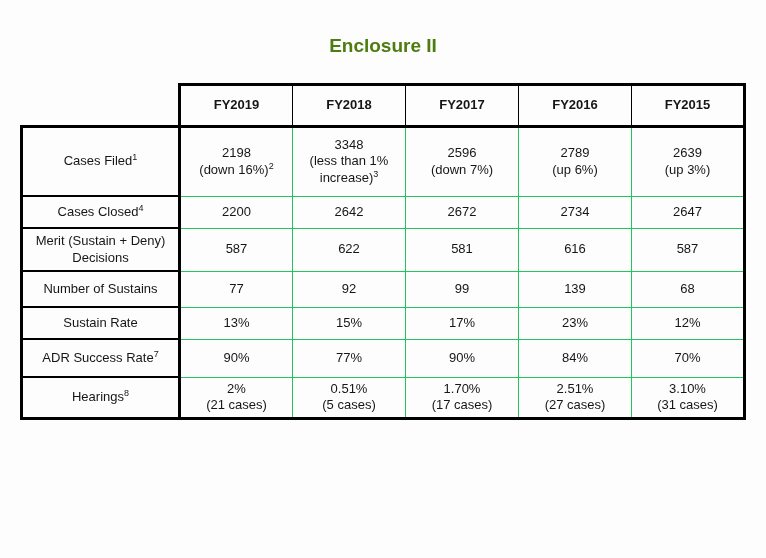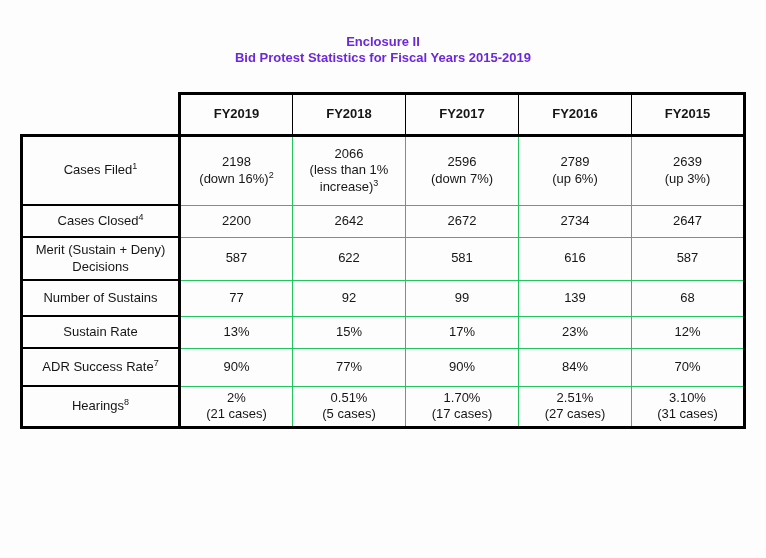--- a/index.html
+++ b/index.html
@@ -8,23 +8,23 @@
     width: 766px; height: 558px;
     font-family: "Liberation Sans", sans-serif;
     color: #1b1b1b;
     overflow: hidden;
   }
   .page { width: 766px; height: 558px; }
   .title-block {
     margin-top: 34px;
     text-align: center;
     font-weight: bold;
-    font-size: 13px;
+    font-size: 19px;
     line-height: 1.25;
-    color: #6d28d9;
+    color: #4d7c0f;
   }
   table.stats {
     border-collapse: collapse;
     table-layout: fixed;
     margin: 25px auto 0 auto;
     font-size: 13px;
     color: #161616;
   }
   th, td {
     text-align: center;
@@ -85,21 +85,20 @@
     line-height: 0;
   }
 </style>
 </head>
 <body>
 
 <div class="page">
 
   <div class="title-block">
     <div>Enclosure II</div>
-    <div>Bid Protest Statistics for Fiscal Years 2015-2019</div>
   </div>
 
   <table class="stats">
     <colgroup>
       <col class="labelcol">
       <col class="fycol">
         <col class="fycol">
         <col class="fycol">
         <col class="fycol">
         <col class="fycol">
@@ -111,21 +110,21 @@
         <th class="colhead">FY2018</th>
         <th class="colhead">FY2017</th>
         <th class="colhead">FY2016</th>
         <th class="colhead last">FY2015</th>
       </tr>
     </thead>
     <tbody>
         <tr>
           <th class="rowlabel" scope="row"><span>Cases Filed</span><sup>1</sup></th>
           <td><span>2198</span><br><span>(down 16%)</span><sup>2</sup></td>
-          <td><span>2066</span><br><span>(less than 1%</span><br><span>increase)</span><sup>3</sup></td>
+          <td><span>3348</span><br><span>(less than 1%</span><br><span>increase)</span><sup>3</sup></td>
           <td><span>2596</span><br><span>(down 7%)</span></td>
           <td><span>2789</span><br><span>(up 6%)</span></td>
           <td><span>2639</span><br><span>(up 3%)</span></td>
         </tr>
         <tr>
           <th class="rowlabel" scope="row"><span>Cases Closed</span><sup>4</sup></th>
           <td><span>2200</span></td>
           <td><span>2642</span></td>
           <td><span>2672</span></td>
           <td><span>2734</span></td>

